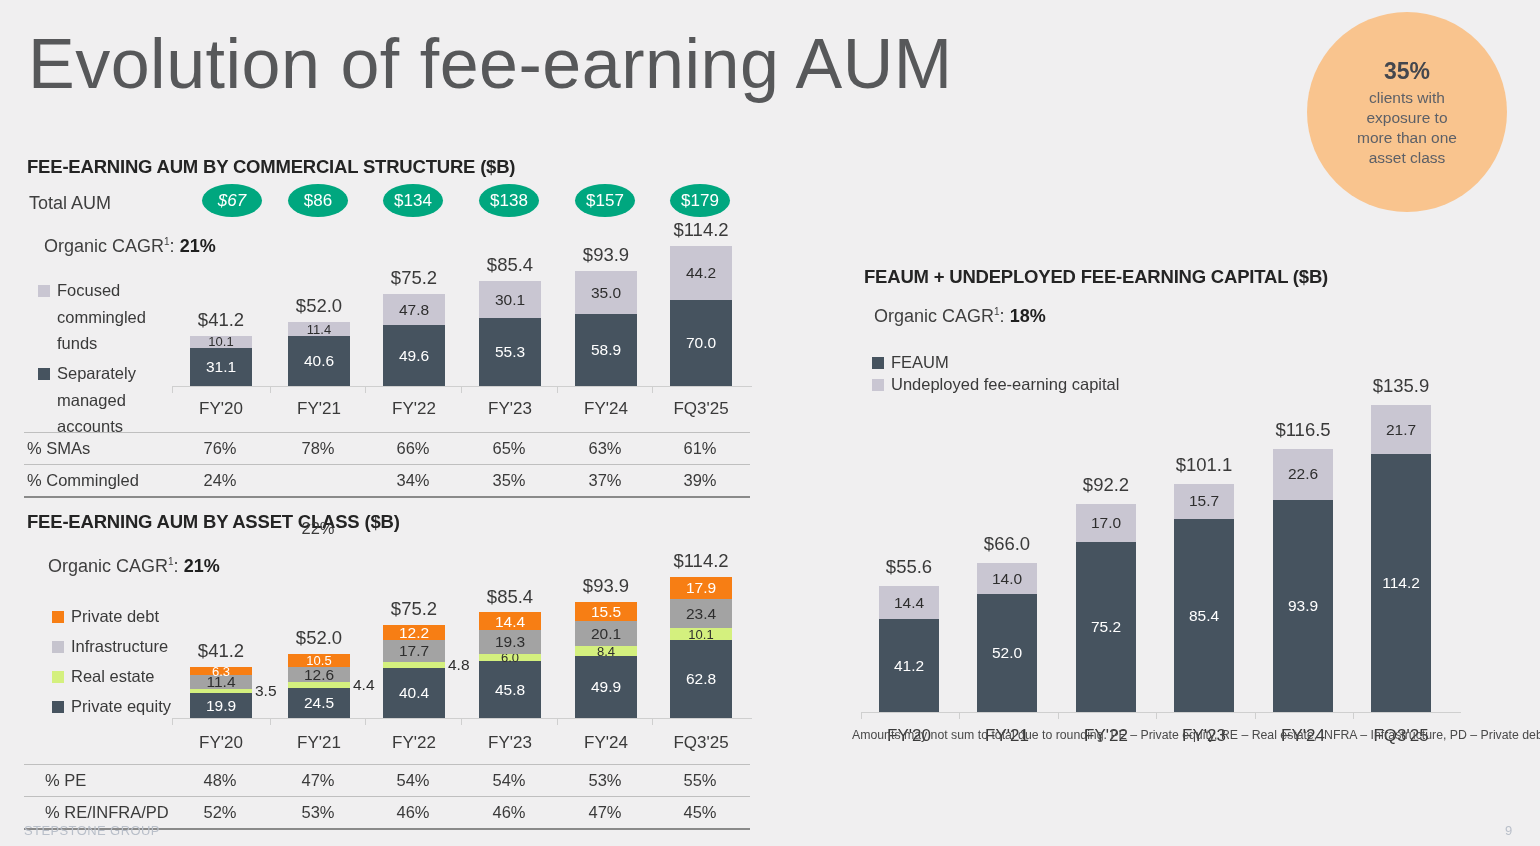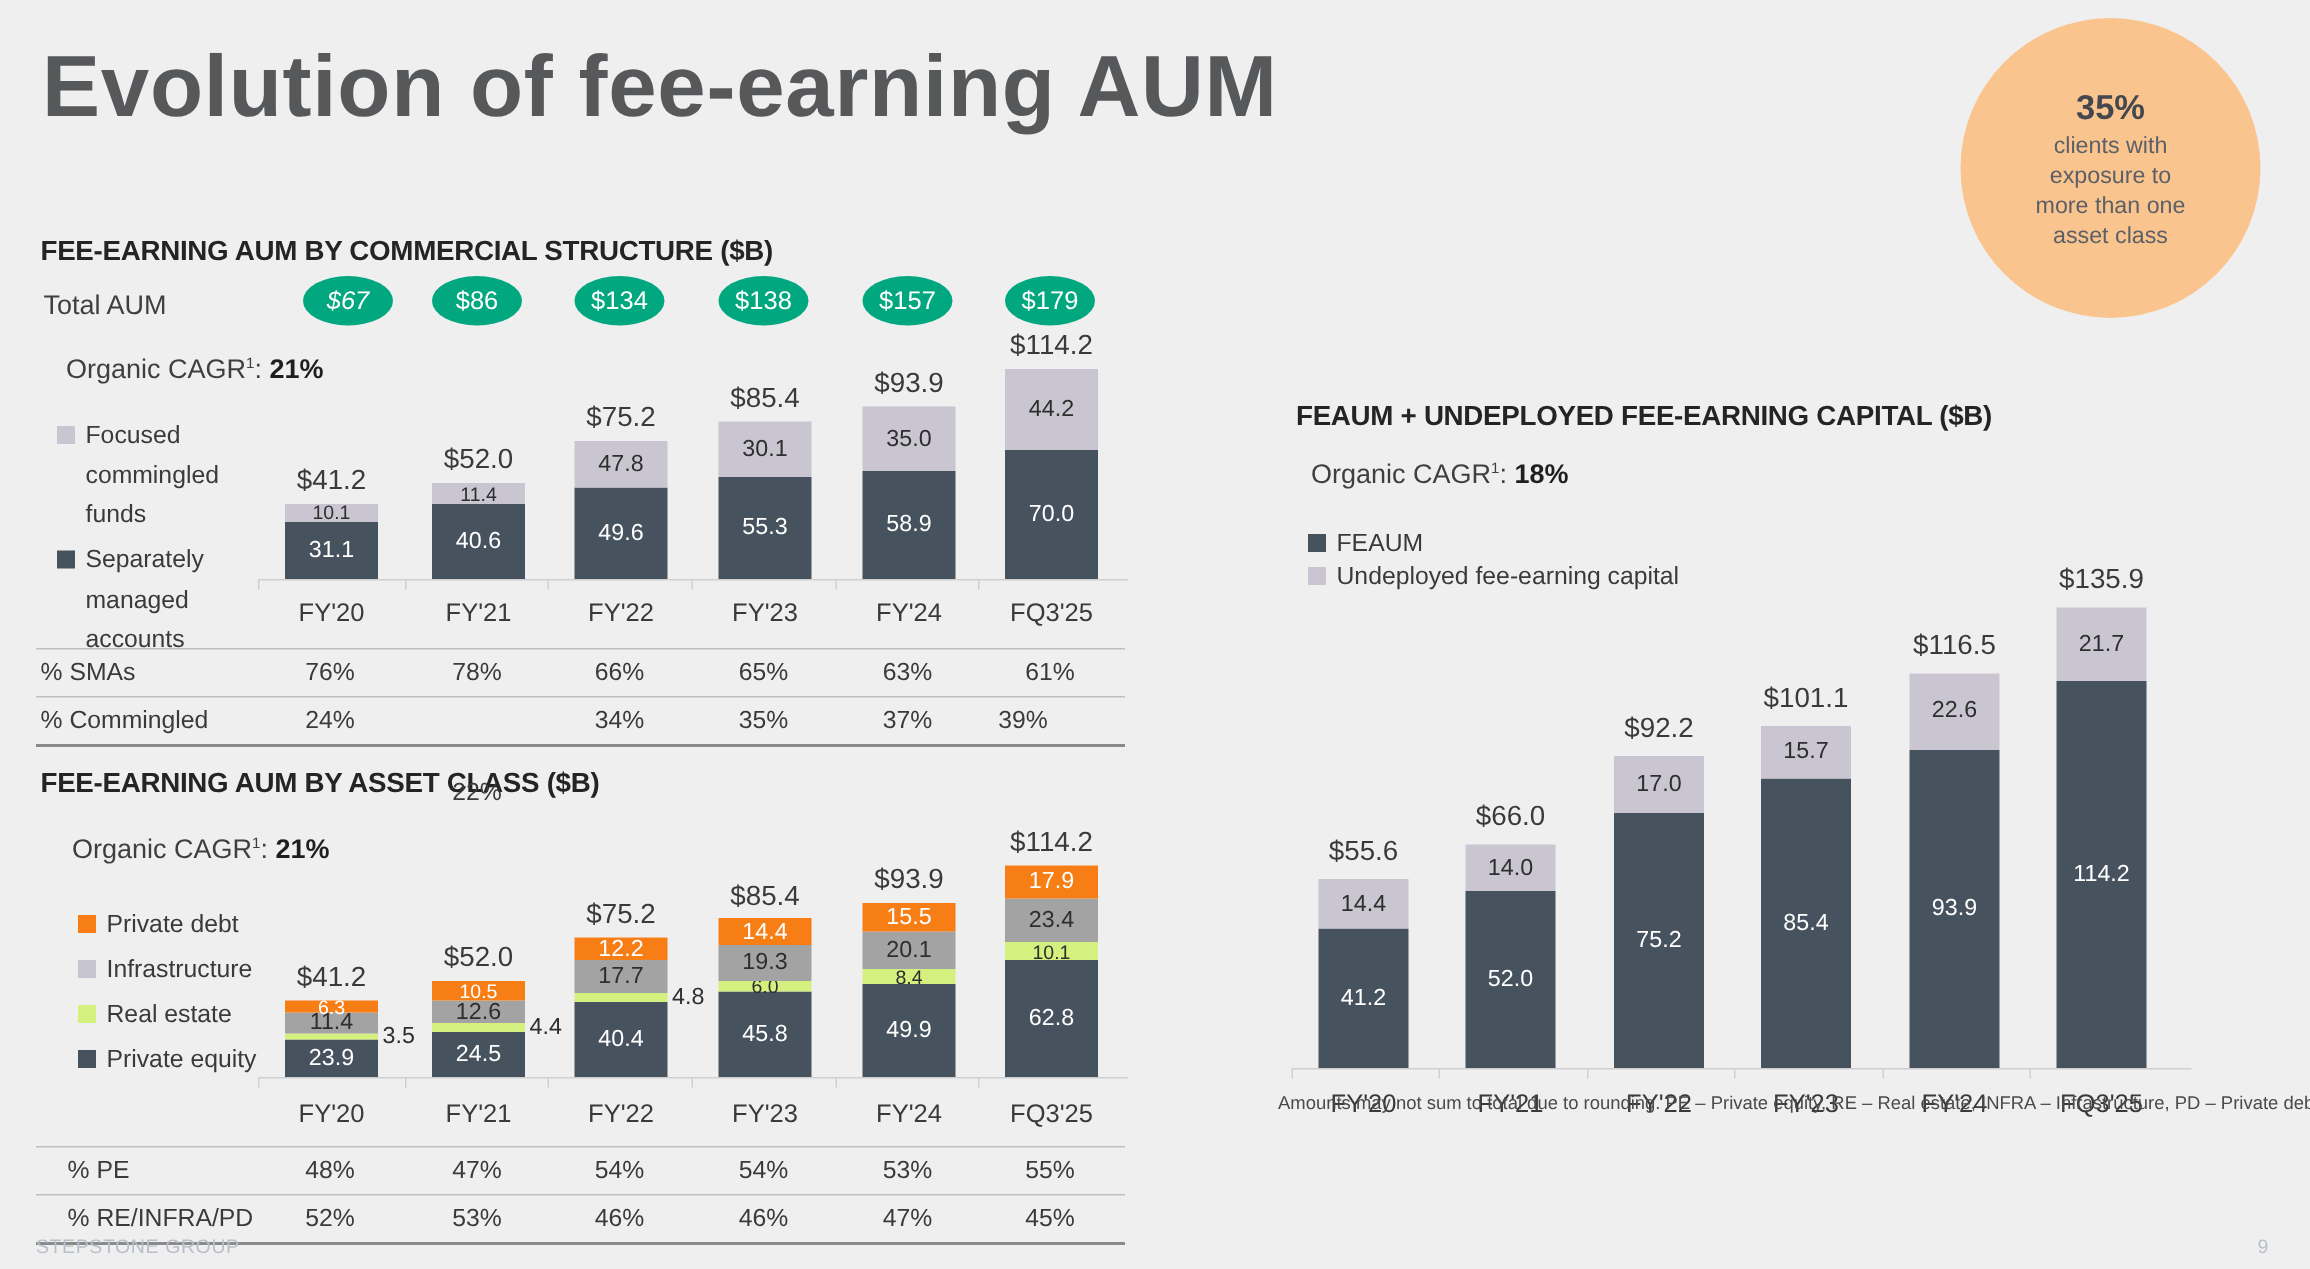--- a/index.html
+++ b/index.html
@@ -9,21 +9,21 @@
     font-family:"Liberation Sans", sans-serif;
     color:#3C3C3C;
     position:relative;
     overflow:hidden;
   }
   .slide{position:absolute;inset:0;}
 
   
   #page-title{
     position:absolute;left:28px;top:24px;
-    font-size:58px;font-weight:700;letter-spacing:0.5px;
+    font-size:70px;font-weight:400;letter-spacing:0.5px;
     color:#57585A;white-space:nowrap;
   }
 
   
   #stat-badge{
     position:absolute;left:1307px;top:12px;
     width:200px;height:200px;border-radius:50%;
     background:#F9C48E;
     display:flex;flex-direction:column;align-items:center;justify-content:center;
     text-align:center;line-height:1.28;
@@ -206,21 +206,21 @@
       <div class="xtick" style="left: 549px; top: 399px; width: 114px;">FY'24</div>
       <div class="tickmark" style="left: 652px; top: 386px; height: 7px;"></div>
       <div class="seg dark" style="left: 670px; top: 300.25px; width: 62px; height: 85.75px;">70.0</div>
       <div class="seg light" style="left: 670px; top: 246.105px; width: 62px; height: 54.145px;">44.2</div>
       <div class="total-lbl" style="left: 648px; top: 219.105px; width: 106px;">$114.2</div>
       <div class="xtick" style="left: 644px; top: 399px; width: 114px;">FQ3'25</div>
     </div>
   <div id="chart-asset">
       <div class="axis-line" style="left: 172px; top: 718px; width: 580px;"></div>
       <div class="tickmark" style="left: 172px; top: 718px; height: 7px;"></div>
-      <div class="seg dark" style="left: 190px; top: 693.423px; width: 62px; height: 24.5765px;">23.9</div>
+      <div class="seg dark" style="left: 190px; top: 693.423px; width: 62px; height: 24.5765px;">19.9</div>
       <div class="seg green" style="left: 190px; top: 689.101px; width: 62px; height: 4.3225px; font-size: 13px;"></div>
       <div class="outside-lbl" style="left: 255px; top: 682.262px;">3.5</div>
       <div class="seg gray" style="left: 190px; top: 675.022px; width: 62px; height: 14.079px;">11.4</div>
       <div class="seg orange" style="left: 190px; top: 667.241px; width: 62px; height: 7.7805px; font-size: 13px;">6.3</div>
       <div class="total-lbl" style="left: 168px; top: 640.118px; width: 106px;">$41.2</div>
       <div class="xtick" style="left: 164px; top: 733px; width: 114px;">FY'20</div>
       <div class="tickmark" style="left: 270px; top: 718px; height: 7px;"></div>
       <div class="seg dark" style="left: 288px; top: 687.742px; width: 62px; height: 30.2575px;">24.5</div>
       <div class="seg green" style="left: 288px; top: 682.308px; width: 62px; height: 5.434px; font-size: 13px;"></div>
       <div class="outside-lbl" style="left: 353px; top: 676.025px;">4.4</div>
@@ -301,21 +301,21 @@
       <div class="tbl-cell" style="left: 459px; top: 439px; width: 100px;">65%</div>
       <div class="tbl-cell" style="left: 555px; top: 439px; width: 100px;">63%</div>
       <div class="tbl-cell" style="left: 650px; top: 439px; width: 100px;">61%</div>
       <div class="rule" style="left: 24px; top: 464px; width: 726px;"></div>
       <div class="tbl-rowlabel" style="left: 27px; top: 471px;">% Commingled</div>
       <div class="tbl-cell" style="left: 170px; top: 471px; width: 100px;">24%</div>
       <div class="tbl-cell" style="left: 268px; top: 471px; width: 100px; margin-top: 48px;">22%</div>
       <div class="tbl-cell" style="left: 363px; top: 471px; width: 100px;">34%</div>
       <div class="tbl-cell" style="left: 459px; top: 471px; width: 100px;">35%</div>
       <div class="tbl-cell" style="left: 555px; top: 471px; width: 100px;">37%</div>
-      <div class="tbl-cell" style="left: 632px; top: 471px; width: 100px; text-align: center;">39%</div>
+      <div class="tbl-cell" style="left: 650px; top: 471px; width: 100px; text-align: center;">39%</div>
       <div class="rule thick" style="left: 24px; top: 496px; width: 726px;"></div>
     </div>
   <div id="table-asset">
       <div class="rule" style="left: 24px; top: 764px; width: 726px;"></div>
       <div class="tbl-rowlabel" style="left: 45px; top: 771px;">% PE</div>
       <div class="tbl-cell" style="left: 170px; top: 771px; width: 100px;">48%</div>
       <div class="tbl-cell" style="left: 268px; top: 771px; width: 100px;">47%</div>
       <div class="tbl-cell" style="left: 363px; top: 771px; width: 100px;">54%</div>
       <div class="tbl-cell" style="left: 459px; top: 771px; width: 100px;">54%</div>
       <div class="tbl-cell" style="left: 555px; top: 771px; width: 100px;">53%</div>

